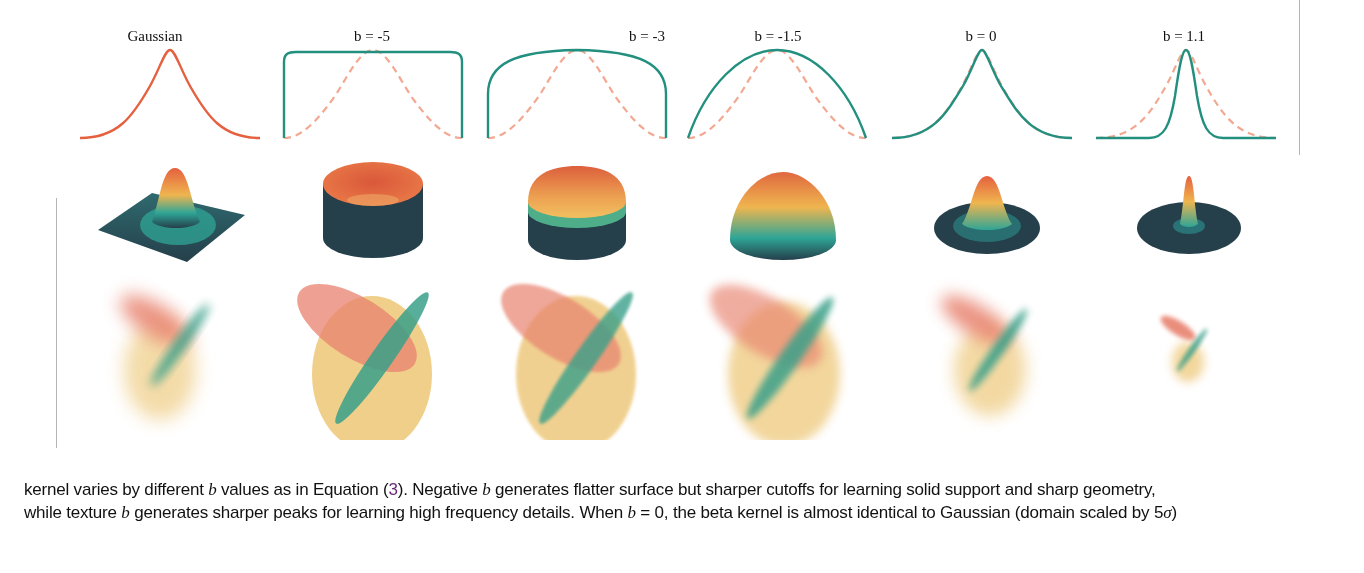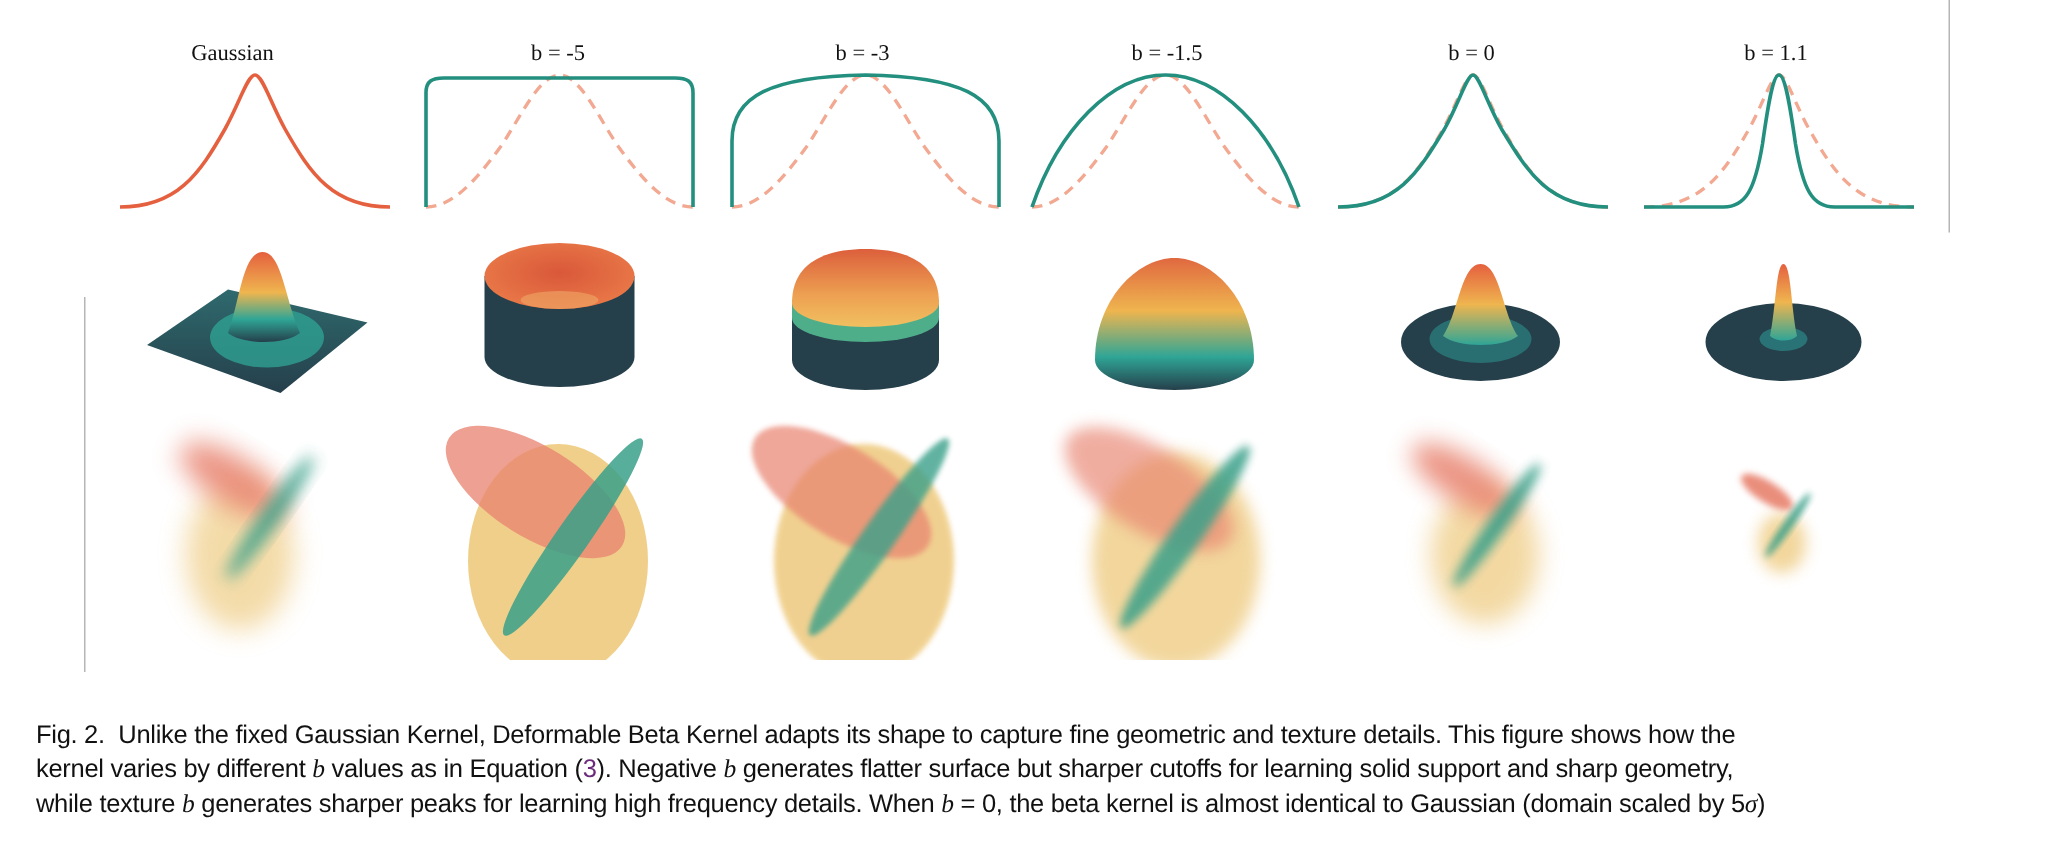--- a/index.html
+++ b/index.html
@@ -14,21 +14,21 @@
   .caption .ital { font-family: "Liberation Serif", serif; font-style: italic; }
   .caption .ref { color: #6b2a7a; }
 </style>
 </head>
 <body>
 
 <div class="figure">
 
   <div class="col-title" style="left:65px;">Gaussian</div>
   <div class="col-title" style="left:282px;">b = -5</div>
-  <div class="col-title" style="left:485px;">b = -3</div>
+  <div class="col-title" style="left:485px;text-align:right;">b = -3</div>
   <div class="col-title" style="left:688px;">b = -1.5</div>
   <div class="col-title" style="left:891px;">b = 0</div>
   <div class="col-title" style="left:1094px;">b = 1.1</div>
 
   <svg class="curve-svg" style="left:78px;" width="184" height="96">
     <path d="M2,92 C40,92 55,70 72,40 C82,22 87,4 92,4 C97,4 102,22 112,40 C129,70 144,92 182,92" fill="none" stroke="#e5603f" stroke-width="2.4"></path>
   </svg>
 
   <svg class="curve-svg" style="left:280px;" width="186" height="96">
     <path d="M4,92 C20,92 35,78 55,50 C68,30 80,4 93,4 C106,4 118,30 131,50 C151,78 166,92 182,92" fill="none" stroke="#f2a891" stroke-width="2.2" stroke-dasharray="7,5"></path>
@@ -207,16 +207,15 @@
     <ellipse cx="68" cy="92" rx="16" ry="20" fill="#efcc84" opacity="0.8" filter="url(#blurp)"></ellipse>
     <ellipse cx="58" cy="58" rx="20" ry="7" transform="rotate(32 58 58)" fill="#e8826e" opacity="0.9" filter="url(#blurps)"></ellipse>
     <ellipse cx="72" cy="80" rx="26" ry="3" transform="rotate(-55 72 80)" fill="#3aa08a" opacity="0.9" filter="url(#blurps)"></ellipse>
   </svg>
 
   <div class="vline" style="left:1299px; top:0; height:155px;"></div>
   <div class="vline" style="left:56px; top:198px; height:250px;"></div>
 </div>
 
 <div class="caption">
-  <div><span>Fig. 2.</span>&nbsp; <span>Unlike the fixed Gaussian Kernel, Deformable Beta Kernel adapts its shape to capture fine geometric and texture details. This figure shows how the</span></div>
   <div><span>kernel varies by different </span><span class="ital">b</span><span> values as in Equation (</span><span class="ref">3</span><span>). Negative </span><span class="ital">b</span><span> generates flatter surface but sharper cutoffs for learning solid support and sharp geometry,</span></div>
   <div><span>while texture </span><span class="ital">b</span><span> generates sharper peaks for learning high frequency details. When </span><span class="ital">b</span><span> = 0, the beta kernel is almost identical to Gaussian (domain scaled by 5</span><span class="ital">σ</span><span>)</span></div>
 </div>
 
 </body></html>

